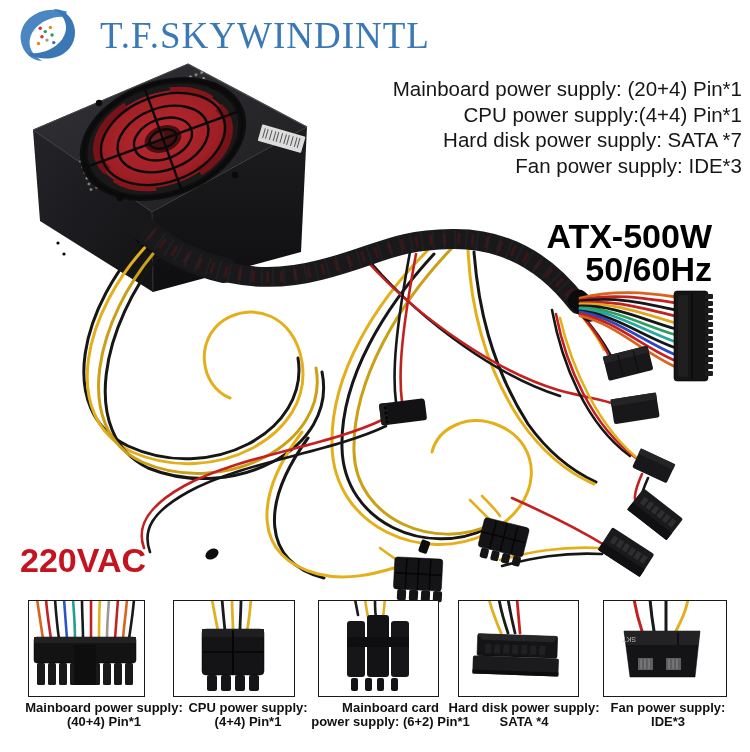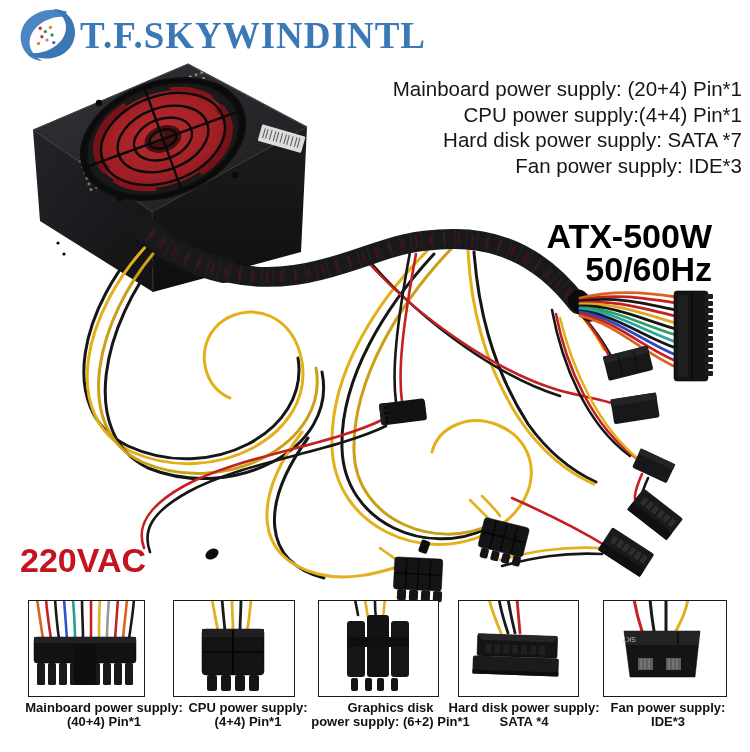--- a/index.html
+++ b/index.html
@@ -3,22 +3,22 @@
 <meta charset="utf-8">
 <style>
   html,body{margin:0;padding:0;}
   body{
     width:750px;height:752px;position:relative;background:#ffffff;
     font-family:"Liberation Sans", sans-serif;overflow:hidden;
   }
   
   .brand{position:absolute;left:14px;top:4px;display:flex;align-items:center;z-index:5;}
   .brand-name{
-    font-family:"Liberation Serif", serif;font-weight:bold;font-size:37px;
-    color:#3b79b6;letter-spacing:1px;margin-left:0;
+    font-family:"Liberation Serif", serif;font-weight:normal;font-size:37px;
+    color:#3b79b6;letter-spacing:1px;margin-left:20px;
   }
   
   .specs{
     position:absolute;right:8px;top:76px;text-align:right;z-index:5;
     font-weight:normal;font-size:20.5px;line-height:25.5px;color:#161616;
     white-space:nowrap;
   }
   
   .model{
     position:absolute;right:38px;top:220px;text-align:right;z-index:5;
@@ -465,21 +465,21 @@
 
 <div class="cap c1">
   <div>Mainboard power supply:</div>
   <div>(40+4) Pin*1</div>
 </div>
 <div class="cap c2">
   <div>CPU power supply:</div>
   <div>(4+4) Pin*1</div>
 </div>
 <div class="cap c3">
-  <div>Graphics disk</div>
+  <div>Mainboard card</div>
   <div>power supply: (6+2) Pin*1</div>
 </div>
 <div class="cap c4">
   <div>Hard disk power supply:</div>
   <div>SATA *4</div>
 </div>
 <div class="cap c5">
   <div>Fan power supply:</div>
   <div>IDE*3</div>
 </div>

